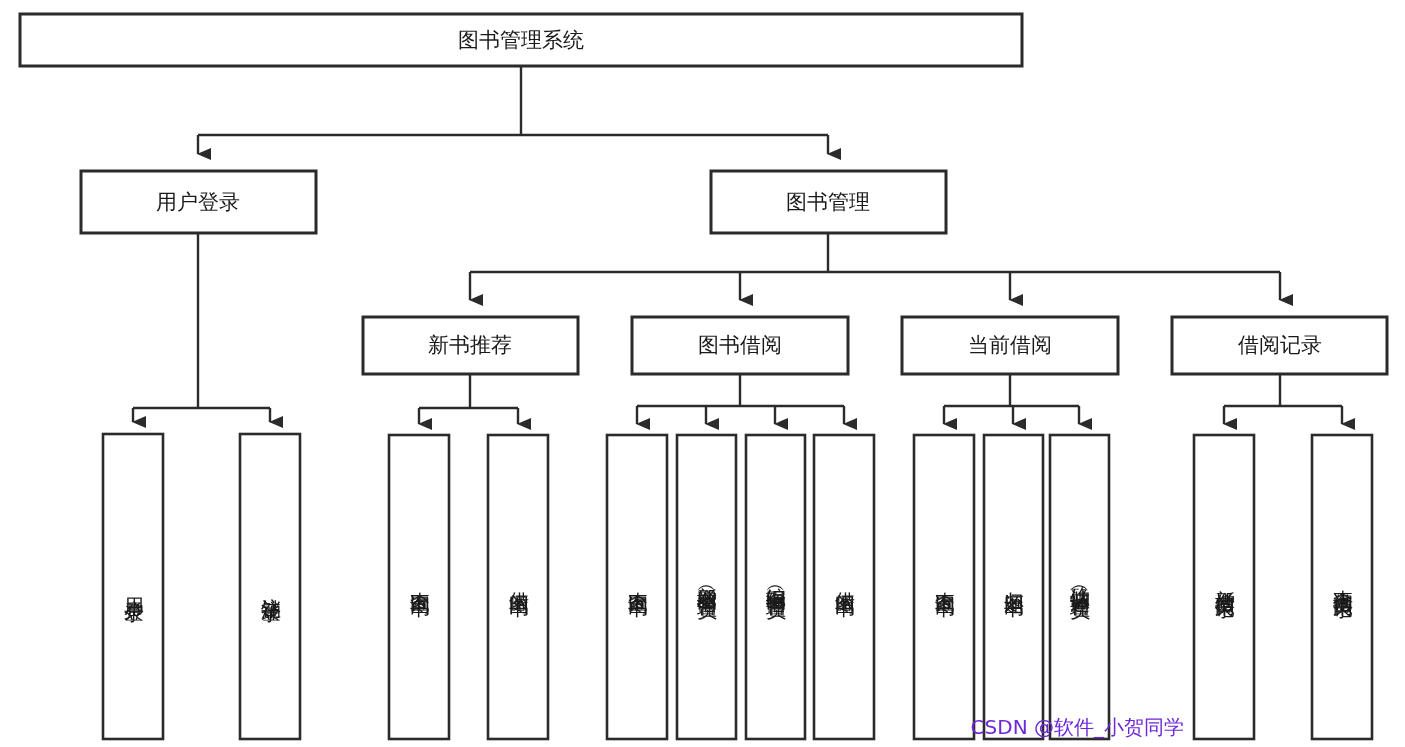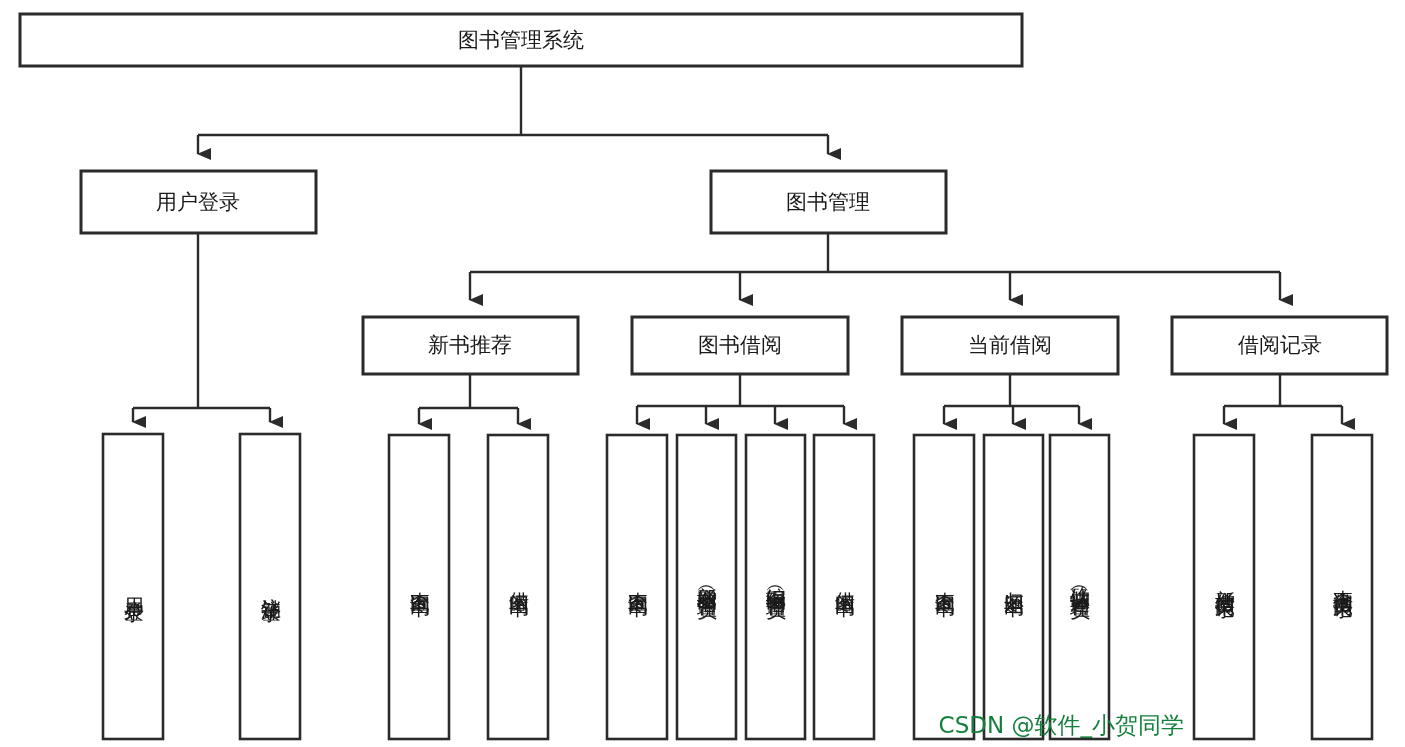--- a/index.html
+++ b/index.html
@@ -55,22 +55,22 @@
     font-size: 20px;
     writing-mode: vertical-rl;
     text-orientation: upright;
     letter-spacing: 2px;
   }
   .watermark-text {
     position: absolute;
     right: 10px;
     bottom: 6px;
     font-family: "DejaVu Sans", "Liberation Sans", sans-serif;
-    font-size: 23px;
-    color: #15803d;
+    font-size: 20px;
+    color: #6d28d9;
     white-space: nowrap;
     pointer-events: none;
   }
 </style>
 </head>
 <body>
 
 <div id="diagram-root">
 
   <svg class="diagram-canvas" viewBox="0 0 1405 747" xmlns="http://www.w3.org/2000/svg">

